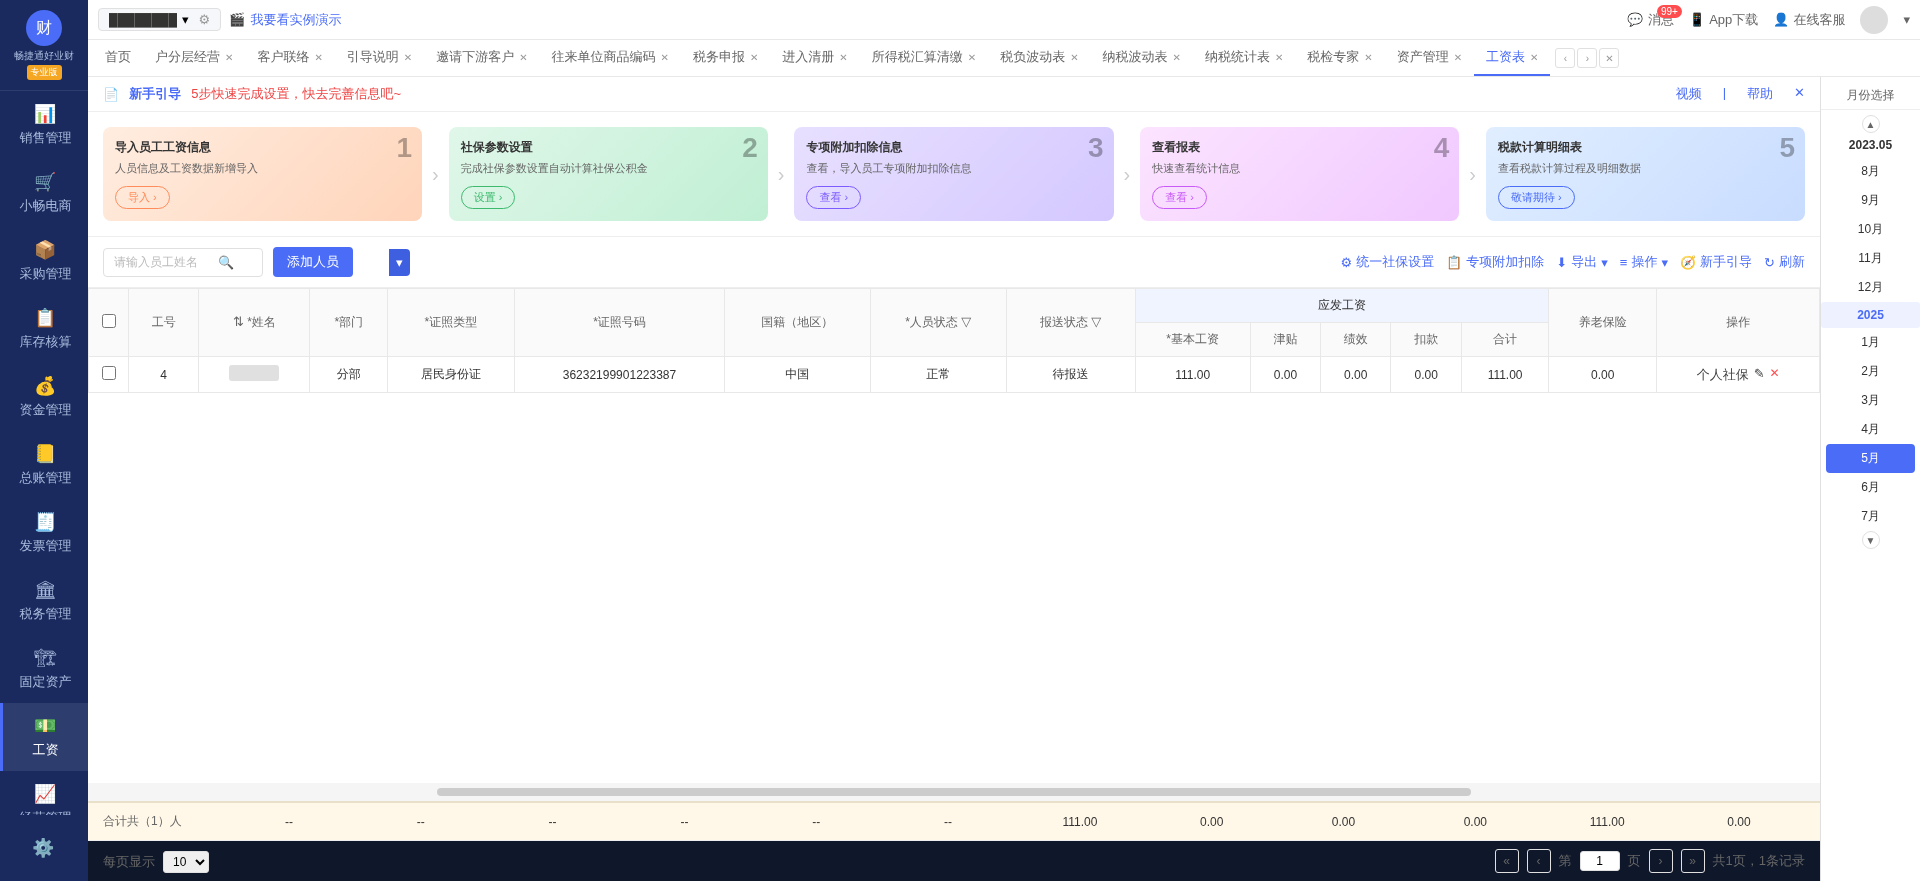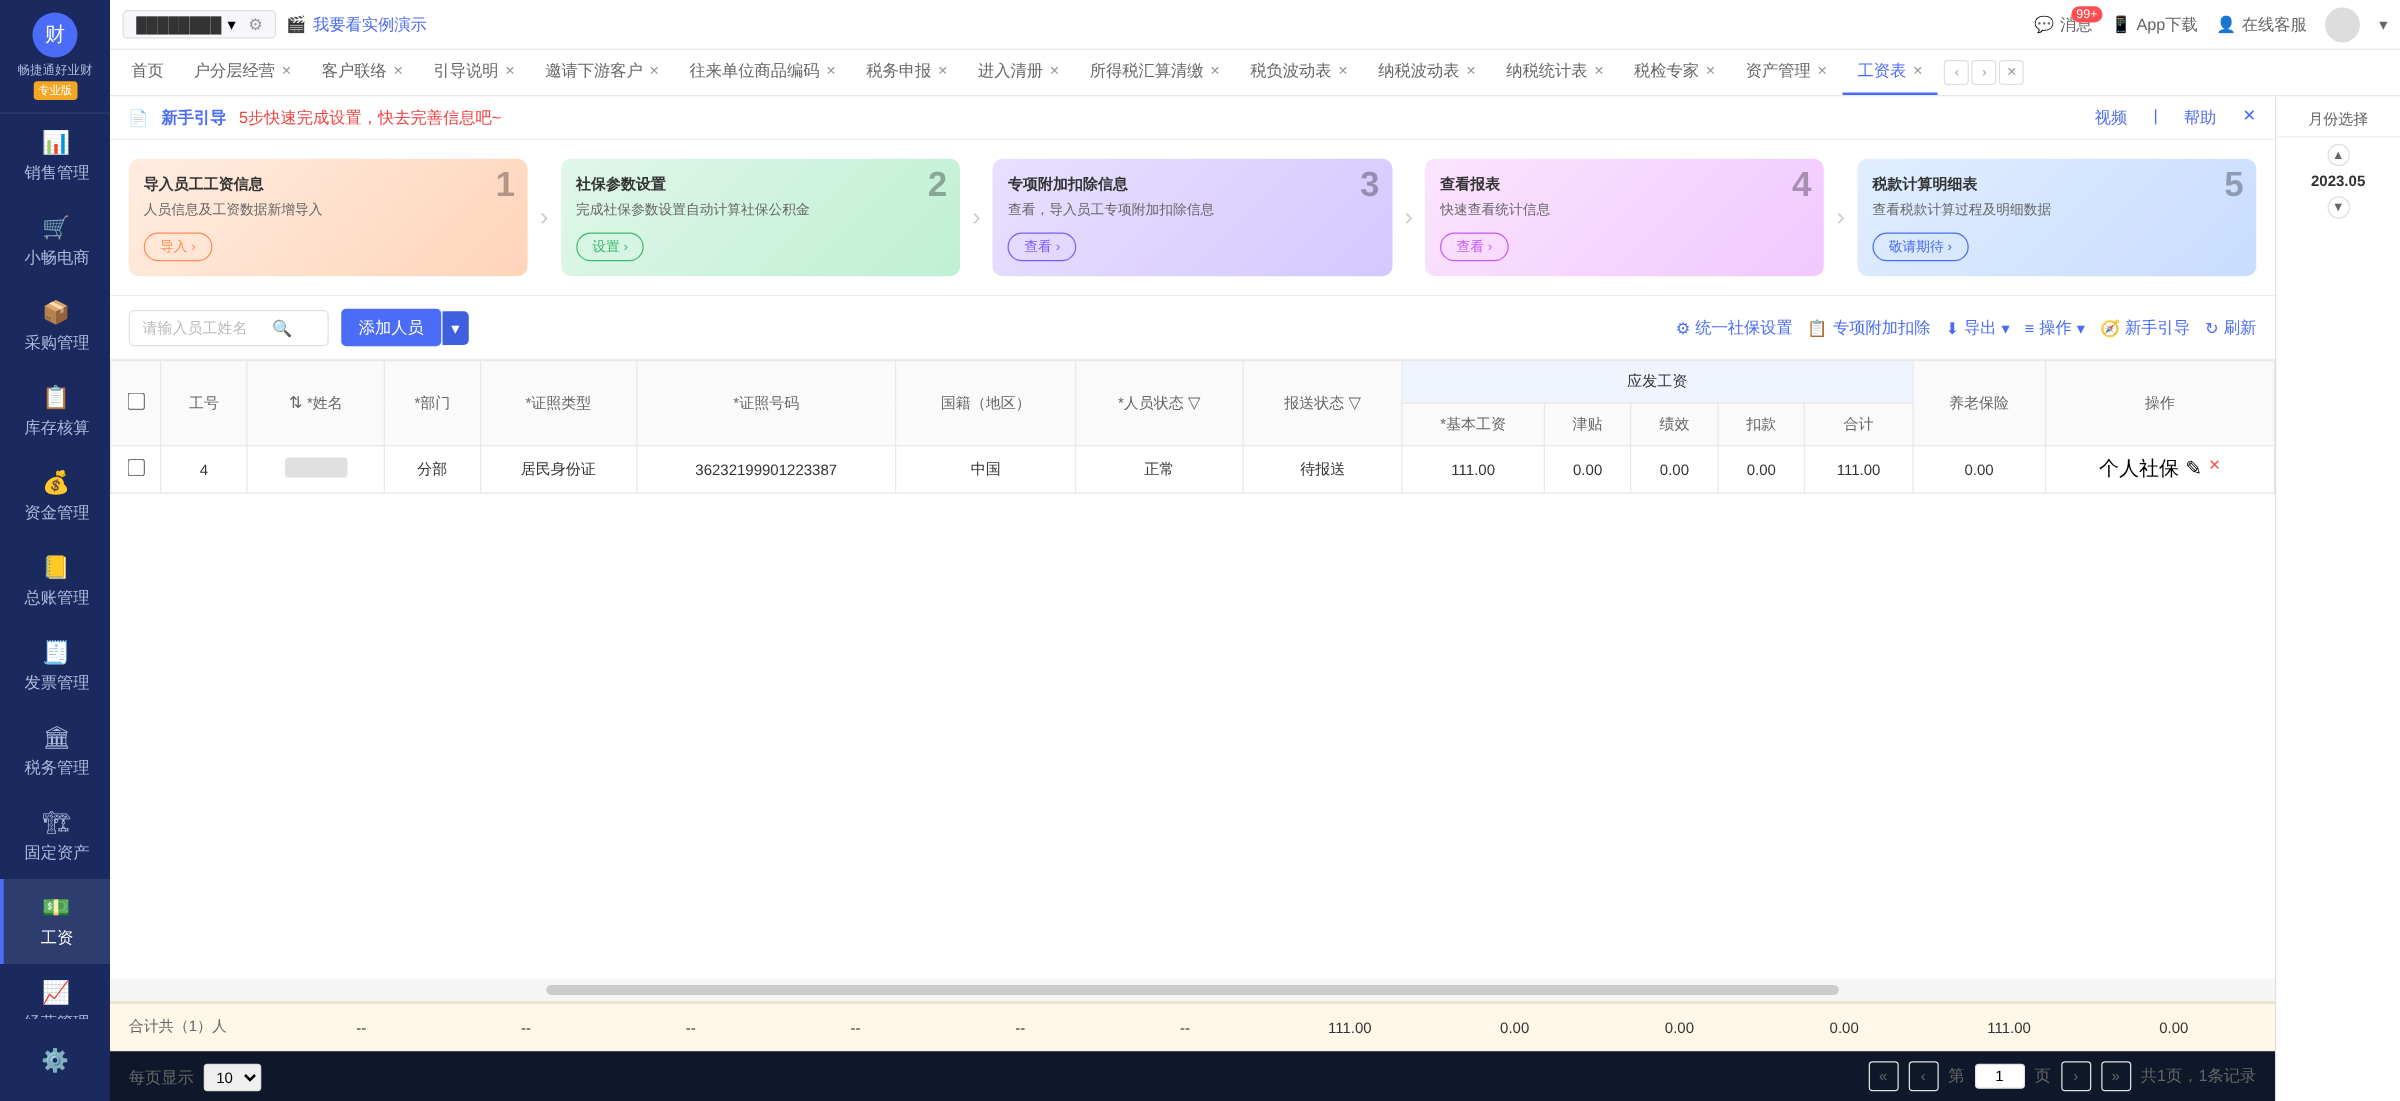--- a/index.html
+++ b/index.html
@@ -82,21 +82,21 @@
     
     
     .table-container { flex: 1; overflow: auto; background: #fff; }
     .salary-table { width: 100%; border-collapse: collapse; min-width: 1200px; }
     .salary-table th { background: #fafafa; border: 1px solid #e8e8e8; padding: 8px 10px; text-align: center; font-size: 12px; color: #666; font-weight: normal; white-space: nowrap; }
     .salary-table td { border: 1px solid #e8e8e8; padding: 8px 10px; text-align: center; font-size: 12px; color: #333; white-space: nowrap; }
     .th-group { background: #f0f4ff !important; font-weight: bold; color: #333 !important; }
     .checkbox-cell { width: 40px; }
     .checkbox { width: 14px; height: 14px; cursor: pointer; }
     .action-links { display: flex; gap: 5px; justify-content: center; }
-    .action-link { color: #000000; cursor: pointer; font-size: 16px; }
+    .action-link { color: #404040; cursor: pointer; font-size: 13px; }
     .action-del { color: #ff4d4f; cursor: pointer; font-size: 12px; }
     
     
     .table-footer { background: #fff8e8; border-top: 2px solid #e8e0c8; padding: 10px 15px; display: flex; align-items: center; }
     .footer-label { color: #666; font-size: 12px; min-width: 120px; }
     .footer-cells { display: flex; flex: 1; gap: 0; }
     .footer-cell { flex: 1; text-align: center; font-size: 12px; color: #333; }
     .footer-cell.highlight { color: #333; font-weight: normal; }
     
     
@@ -346,21 +346,21 @@
             <div class="step-desc">查看税款计算过程及明细数据</div>
             <div class="step-btn step-btn-5">敬请期待 ›</div>
           </div>
         </div>
 
         <div class="toolbar">
           <div class="search-input">
             <span style="color:#bbb;font-size:12px;">请输入员工姓名</span>
             <span style="color:#bbb;">🔍</span>
           </div>
-          <div style="display:flex; align-items:center;">
+          <div style="display:flex; align-items:center;gap:35px;">
             <button class="btn-add">
               <span>添加人员</span>
             </button>
             <div style="background:#3d5fe0;color:white;padding:6px 7px;border-radius:0 4px 4px 0;cursor:pointer;margin-left:1px;">▾</div>
           </div>
           <div class="toolbar-right">
             <div class="toolbar-action">
               <span>⚙</span>
               <span>统一社保设置</span>
             </div>
@@ -494,20 +494,35 @@
         </div>
       </div>
 
       <div class="month-panel">
         <div class="month-panel-title">月份选择</div>
         <div style="padding:5px 0;display:flex;flex-direction:column;align-items:center;width:100%;">
           <div class="month-nav">
             <div class="month-nav-btn">▲</div>
           </div>
           <div class="month-year">2023.05</div>
+          <div class="month-list">
+            <div class="month-item">8月</div>
+            <div class="month-item">9月</div>
+            <div class="month-item">10月</div>
+            <div class="month-item">11月</div>
+            <div class="month-item">12月</div>
+            <div class="month-item current-year" style="font-weight:bold;color:#4a6cf7;background:#eef1ff;border-radius:3px;">2025</div>
+            <div class="month-item">1月</div>
+            <div class="month-item">2月</div>
+            <div class="month-item">3月</div>
+            <div class="month-item">4月</div>
+            <div class="month-item active">5月</div>
+            <div class="month-item">6月</div>
+            <div class="month-item">7月</div>
+          </div>
           <div class="month-nav">
             <div class="month-nav-btn">▼</div>
           </div>
         </div>
       </div>
     </div>
   </div>
 </div>
 
 </body></html>

